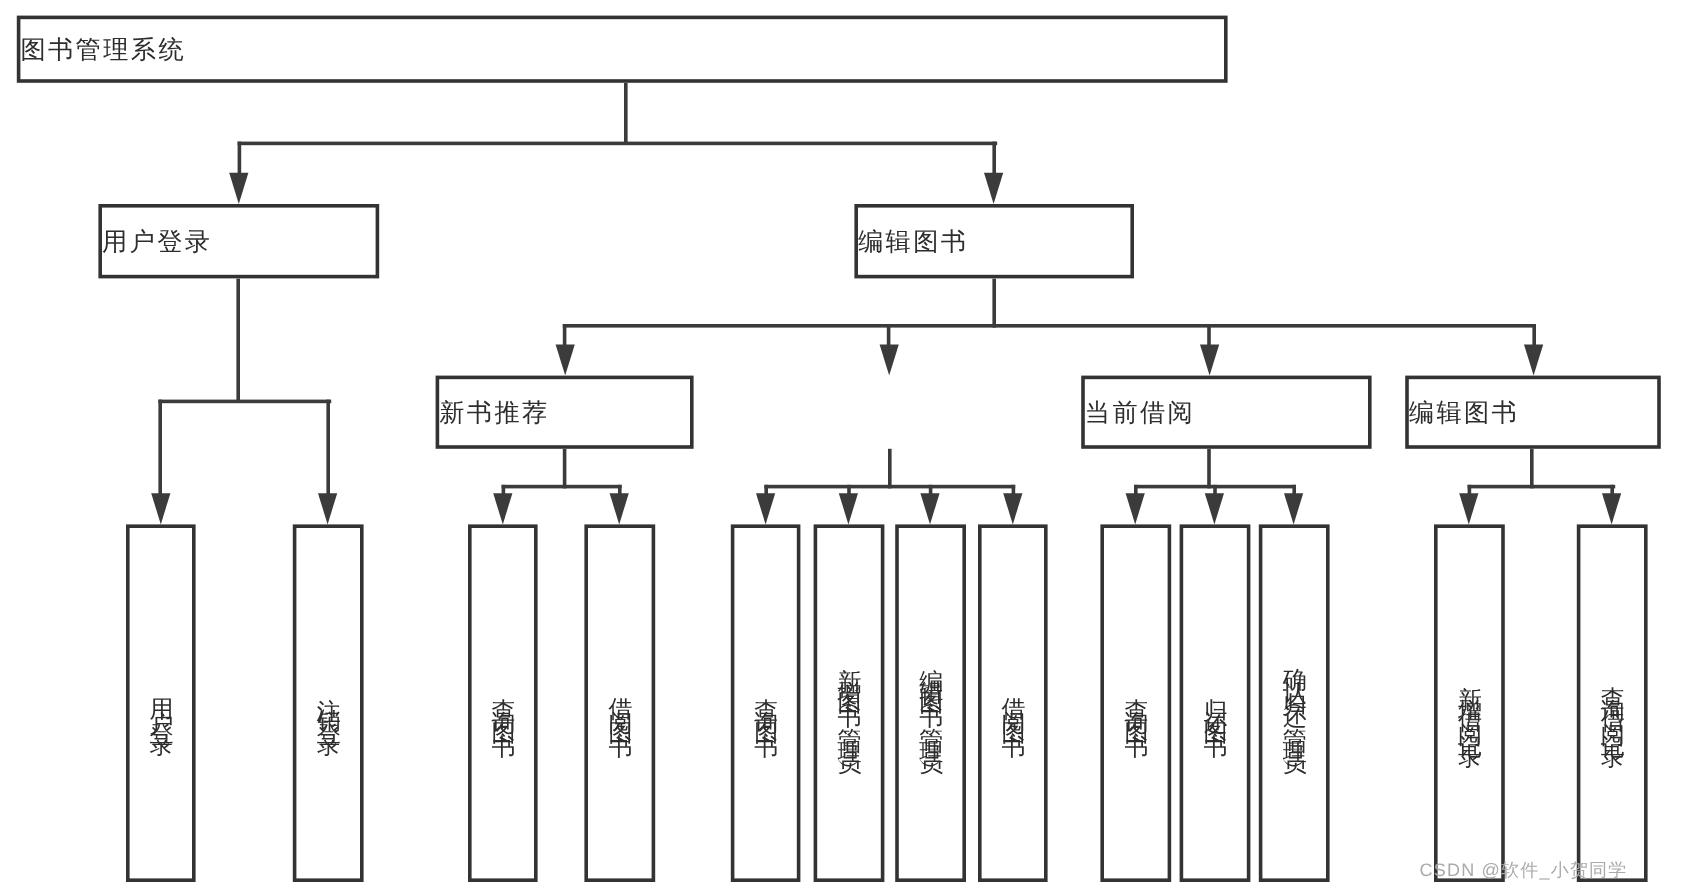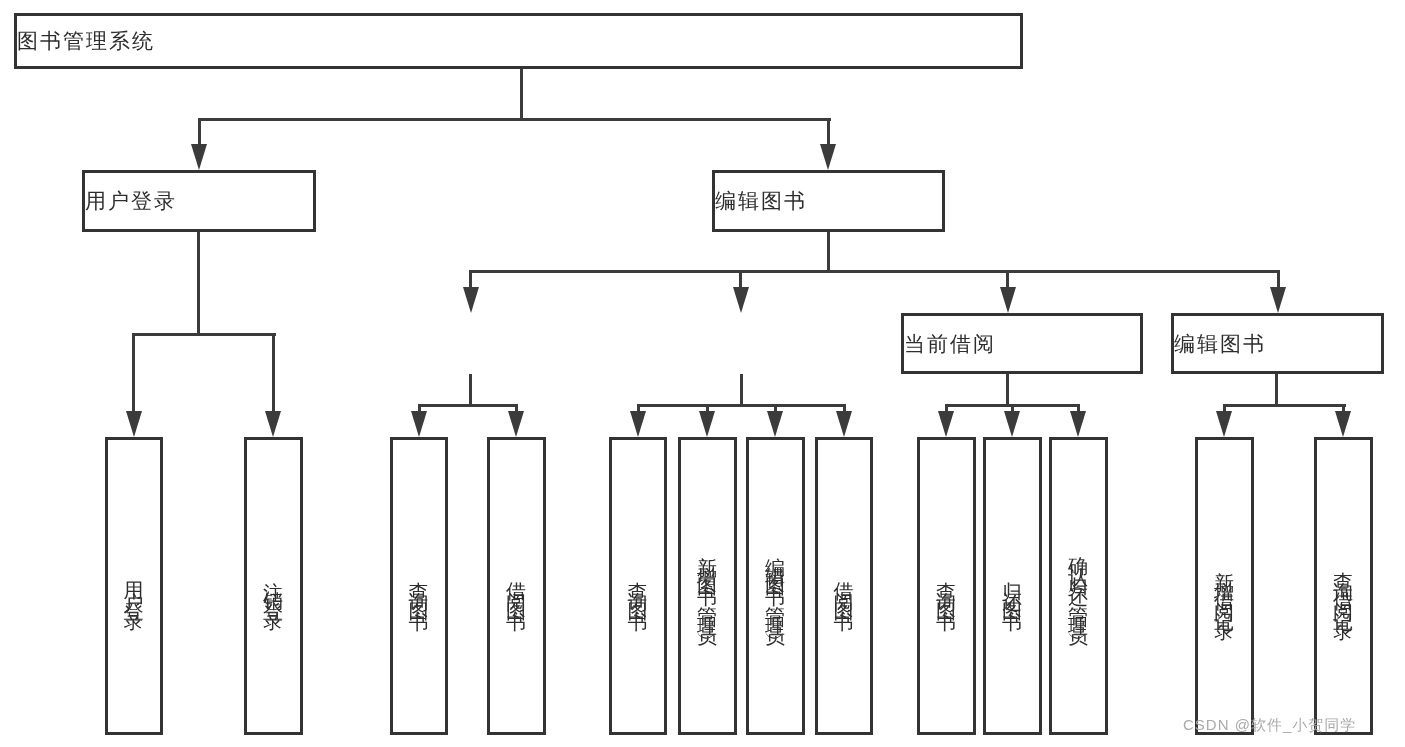--- a/index.html
+++ b/index.html
@@ -39,20 +39,23 @@
     <span>图书管理系统</span>
   </div>
 
   <div class="hbox" style="left:82px;top:170px;width:234px;height:62px;">
     <span>用户登录</span>
   </div>
   <div class="hbox" style="left:712px;top:170px;width:233px;height:62px;">
     <span>编辑图书</span>
   </div>
 
+  <div class="hbox" style="left:363px;top:313px;width:215px;height:61px;">
+    <span>新书推荐</span>
+  </div>
   <div class="hbox" style="left:901px;top:313px;width:242px;height:61px;">
     <span>当前借阅</span>
   </div>
   <div class="hbox" style="left:1171px;top:313px;width:213px;height:61px;">
     <span>编辑图书</span>
   </div>
 
   <div class="vbox" style="left:105px;top:437px;width:58px;height:298px;">
     <span>用户登录</span>
   </div>

